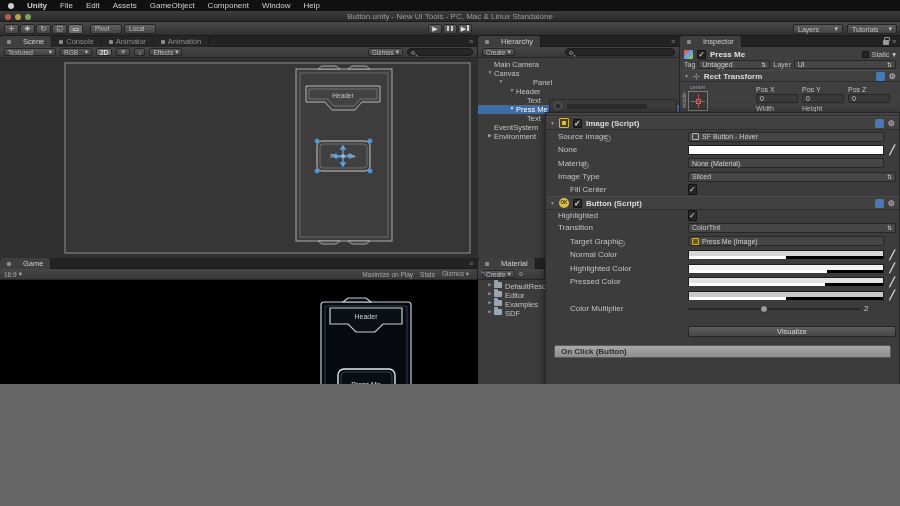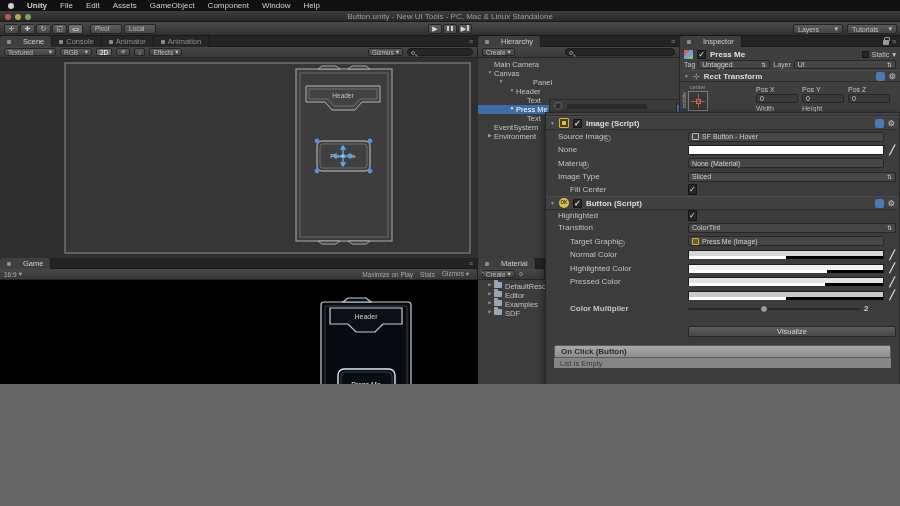--- a/index.html
+++ b/index.html
@@ -615,42 +615,39 @@
       <span class="lbl ind">Disabled Color</span>
       <span class="sw">
           <span class="sw-top" style="display: block; background: rgb(201, 201, 201);"></span>
           <span class="sw-al" style="display:block;">
             <i style="width: 50%;"></i>
           </span>
         </span>
       <span class="ric eyed">╱</span>
     </div>
 
-    <div class="frow" style="height:13px;font-weight:bold;">
+    <div class="frow" style="height:13px;">
       <span class="lbl ind">Color Multiplier</span>
       <span class="slider">
           <span class="knob"></span>
         </span>
       <span class="slval">2</span>
     </div>
 
     <div class="gap10"></div>
     <div class="frow" style="height:13.5px;">
       <span class="fld btn" style="width:208px;height:11px;">
           <span>Visualize</span>
         </span>
     </div>
 
     <div class="gap7"></div>
     <div class="onclickhead">
         <span>On Click (Button)</span>
       </div>
-    <div class="listempty">
-        <span>List is Empty</span>
-      </div>
   </div>
 
   <div class="annot">
     <span class="at">Press Me ↑</span>
     <span class="aline"></span>
   </div>
 
 </div>
 
 </body></html>

